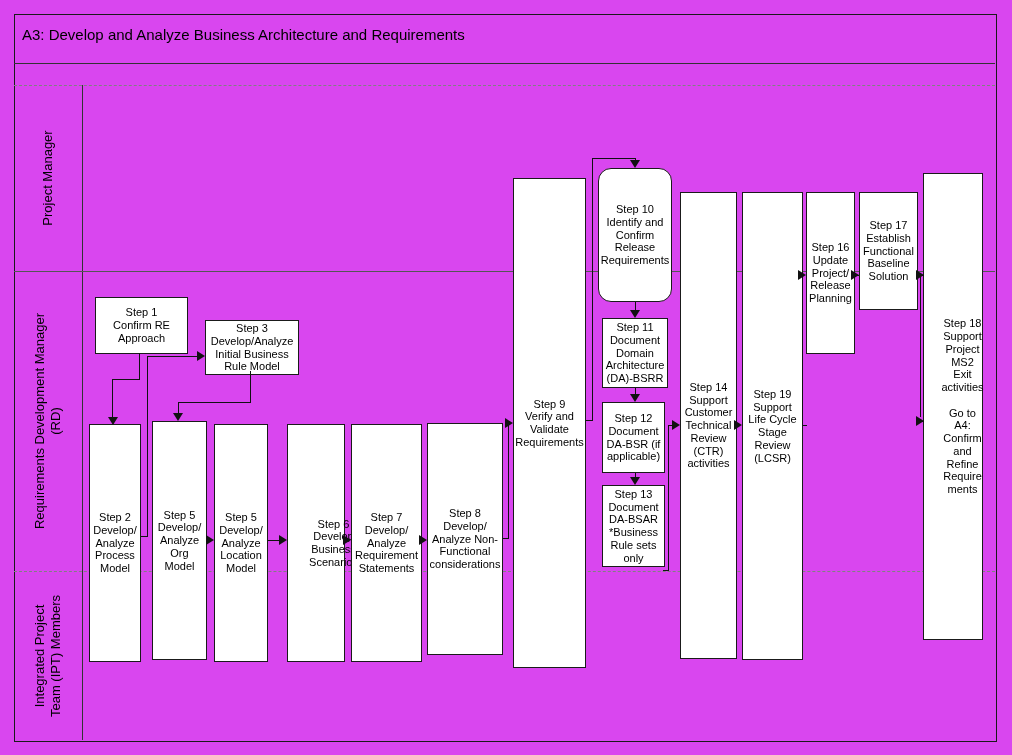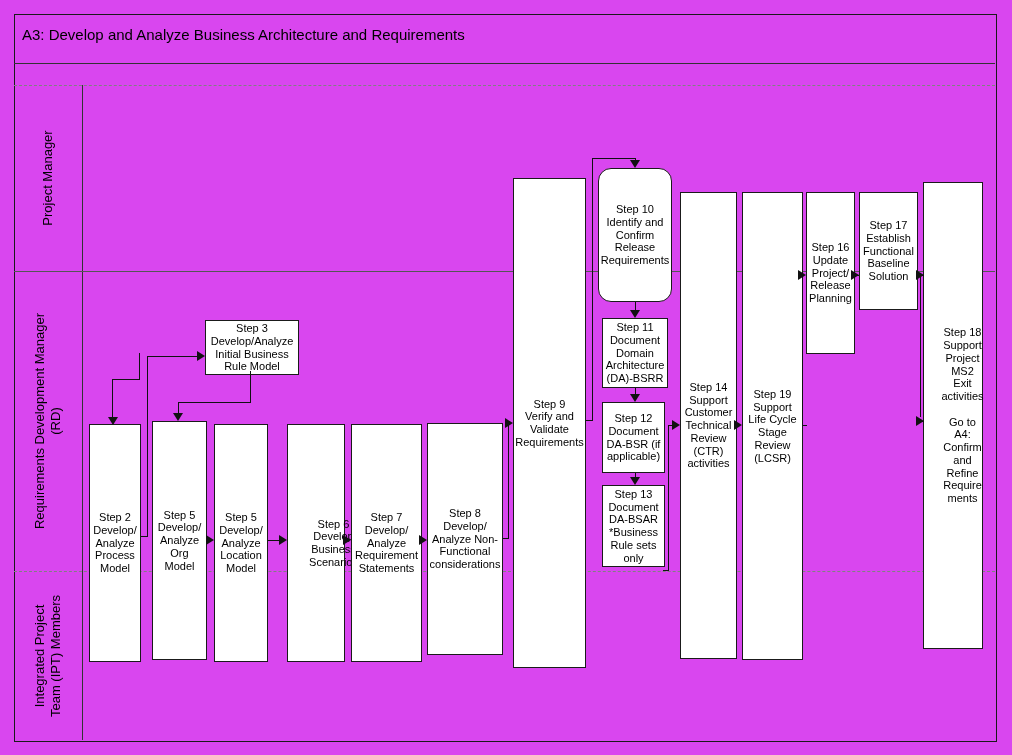--- a/index.html
+++ b/index.html
@@ -43,20 +43,23 @@
   </div>
   <div class="lane-label" style="top:271px;height:300px;">
     <span style="width:296px;">Requirements Development Manager
 (RD)</span>
   </div>
   <div class="lane-label" style="top:571px;height:169px;">
     <span style="width:165px;">Integrated Project
 Team (IPT) Members</span>
   </div>
 
+<div class="step" style="left: 95px; top: 297px; width: 93px; height: 57px;">Step 1
+Confirm RE
+Approach</div>
     <div class="step" style="left: 89px; top: 424px; width: 52px; height: 238px;">Step 2
 Develop/
 Analyze
 Process
 Model</div>
     <div class="step" style="left: 205px; top: 320px; width: 94px; height: 55px;">Step 3
 Develop/Analyze
 Initial Business
 Rule Model</div>
     <div class="step" style="left: 152px; top: 421px; width: 55px; height: 239px;">Step 5
@@ -123,21 +126,21 @@
     <div class="step" style="left: 806px; top: 192px; width: 49px; height: 162px;">Step 16
 Update
 Project/
 Release
 Planning</div>
     <div class="step" style="left: 859px; top: 192px; width: 59px; height: 118px;">Step 17
 Establish
 Functional
 Baseline
 Solution</div>
-    <div class="step" style="left: 923px; top: 182px; width: 60px; height: 467px; padding-left: 20px;">Step 18
+    <div class="step" style="left: 923px; top: 173px; width: 60px; height: 467px; padding-left: 20px;">Step 18
 Support
 Project
 MS2 Exit
 activities
 
 Go to A4:
 Confirm
 and Refine
 Require
 ments</div>

